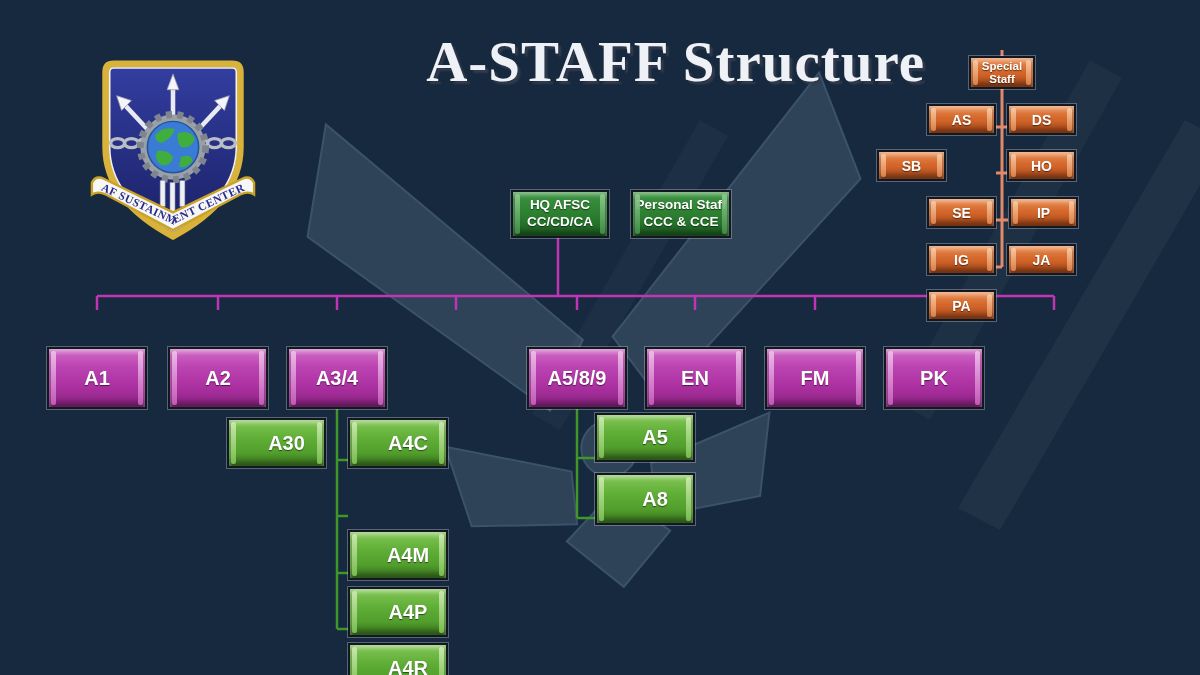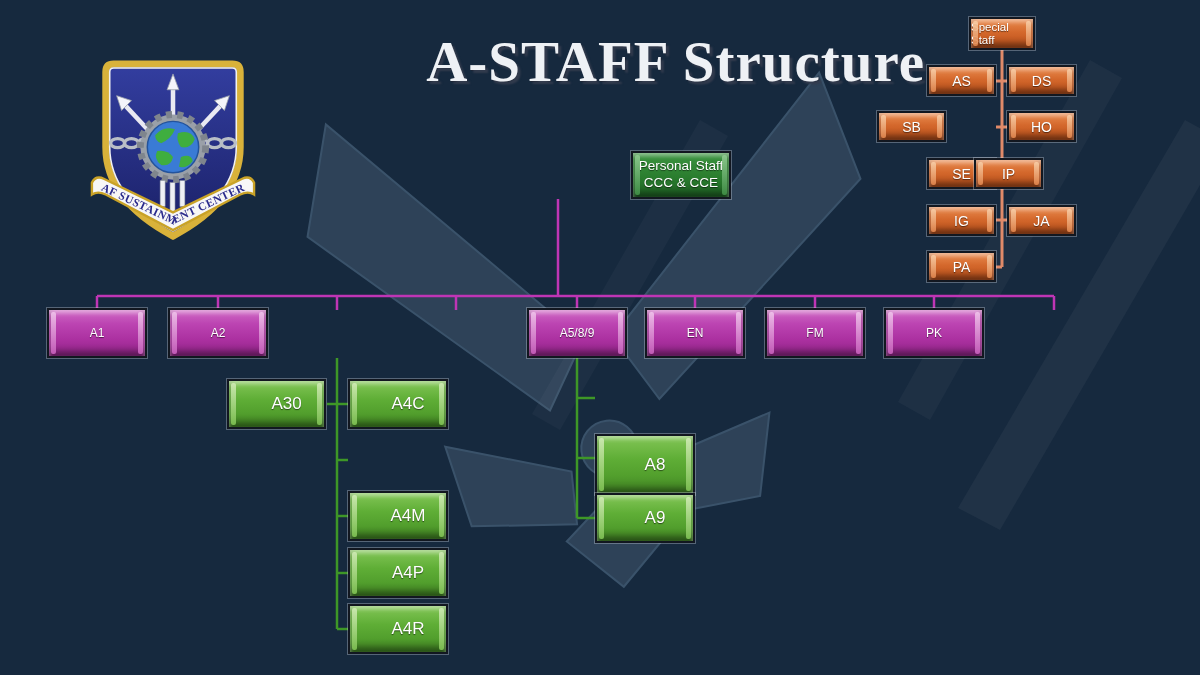--- a/index.html
+++ b/index.html
@@ -23,44 +23,45 @@
     font-weight:bold;font-size:57px;line-height:1.05;
     color:#eef1f5;
     text-shadow:3px 3px 2px rgba(52,60,78,.95), 1px 1px 0 rgba(30,36,50,.9);
     letter-spacing:1px;
   }
 
   
   .node{
     position:absolute;box-sizing:border-box;
     display:flex;flex-direction:column;align-items:center;justify-content:center;
-    text-align:left;color:#fff;font-weight:normal;
+    text-align:center;color:#fff;font-weight:bold;
     border:2px solid #121720;
     box-shadow:0 0 0 1px rgba(205,215,225,.35),
                inset 0 3px 4px rgba(255,255,255,.45),
                inset 0 -5px 6px rgba(0,0,0,.38);
     text-shadow:0 1px 1px rgba(0,0,0,.55);
+    margin-top:39px;
   }
   .node::before,.node::after{
     content:"";position:absolute;top:2px;bottom:2px;width:5px;border-radius:2px;
     background:linear-gradient(180deg,var(--hi) 0%,var(--hi2) 100%);
     opacity:.92;
   }
   .node::before{left:2px}
   .node::after{right:2px}
 
   .magenta{
     background:linear-gradient(180deg,#d06cc6 0%,#bc44b2 30%,#ab30a0 65%,#8e2485 100%);
     --hi:#efc2ea;--hi2:#c75fbc;
-    width:100px;height:50px;font-size:12px;
+    width:100px;height:62px;font-size:20px;
   }
   .green{
     background:linear-gradient(180deg,#83c657 0%,#5fae36 40%,#529f2d 70%,#3f7f22 100%);
     --hi:#cfeab4;--hi2:#7ec152;
-    width:100px;height:50px;font-size:17px;padding-left:20px;
+    width:100px;height:50px;font-size:20px;padding-left:20px;
   }
   .dkgreen{
     background:linear-gradient(180deg,#3c9440 0%,#2a7d2e 55%,#1e5f23 100%);
     --hi:#8fca90;--hi2:#418f47;
     width:98px;height:48px;font-size:13.5px;line-height:1.25;
   }
   .orange{
     background:linear-gradient(180deg,#ea8c50 0%,#d4682c 45%,#c55a22 75%,#a8491a 100%);
     --hi:#f8cda6;--hi2:#e1854c;
     width:69px;height:31px;font-size:14px;
@@ -181,45 +182,50 @@
       <rect x="97" y="126" width="5" height="26"></rect>
     </g>
 
     <path d="M8,128 Q12,120 20,124 L90,158 L160,124 Q168,120 172,128 L172,140 Q166,136 158,140 L90,176 L22,140 Q14,136 8,140 Z" fill="#f7f7f7" stroke="#c9a227" stroke-width="2.4"></path>
     <path id="bannerTextPath" d="M18,136 L90,170 L162,136" fill="none"></path>
     <text font-size="11.5" font-weight="bold" fill="#2a2a8c" font-family="Liberation Serif, serif" letter-spacing="0.5">
       <textPath href="#bannerTextPath" startOffset="50%" text-anchor="middle">AF SUSTAINMENT CENTER</textPath>
     </text>
   </svg>
 
+  <div class="node dkgreen" style="left:511px;top:151px">
+    <span>HQ AFSC</span>
+    <span>CC/CD/CA</span>
+  </div>
   <div class="node dkgreen" style="left:631px;top:151px;width:100px">
     <span>Personal Staff</span>
     <span>CCC &amp; CCE</span>
   </div>
 
   <div class="node orange orange-hdr" style="left:969px;top:17px">Special Staff</div>
   <div class="node orange" style="left:927px;top:65px">AS</div>
   <div class="node orange" style="left:1007px;top:65px">DS</div>
   <div class="node orange" style="left:877px;top:111px">SB</div>
   <div class="node orange" style="left:1007px;top:111px">HO</div>
   <div class="node orange" style="left:927px;top:158px">SE</div>
-  <div class="node orange" style="left:974px;top:158px">IP</div>
+  <div class="node orange" style="left:1009px;top:158px">IP</div>
   <div class="node orange" style="left:927px;top:205px">IG</div>
   <div class="node orange" style="left:1007px;top:205px">JA</div>
   <div class="node orange" style="left:927px;top:251px">PA</div>
 
   <div class="node magenta" style="left:47px;top:308px">A1</div>
   <div class="node magenta" style="left:168px;top:308px">A2</div>
+  <div class="node magenta" style="left:287px;top:308px">A3/4</div>
   <div class="node magenta" style="left:527px;top:308px">A5/8/9</div>
   <div class="node magenta" style="left:645px;top:308px">EN</div>
   <div class="node magenta" style="left:765px;top:308px">FM</div>
   <div class="node magenta" style="left:884px;top:308px">PK</div>
 
   <div class="node green" style="left:227px;top:379px;width:99px">A30</div>
   <div class="node green" style="left:348px;top:379px">A4C</div>
   <div class="node green" style="left:348px;top:491px">A4M</div>
   <div class="node green" style="left:348px;top:548px">A4P</div>
   <div class="node green" style="left:348px;top:604px">A4R</div>
 
-  <div class="node green" style="left:595px;top:434px;height:61px">A8</div>
-  <div class="node green" style="left:595px;top:493px">A9</div>
+  <div class="node green" style="left:595px;top:374px;height:49px">A5</div>
+  <div class="node green" style="left:595px;top:434px;height:52px">A8</div>
 
 </div>
 
 </body></html>

